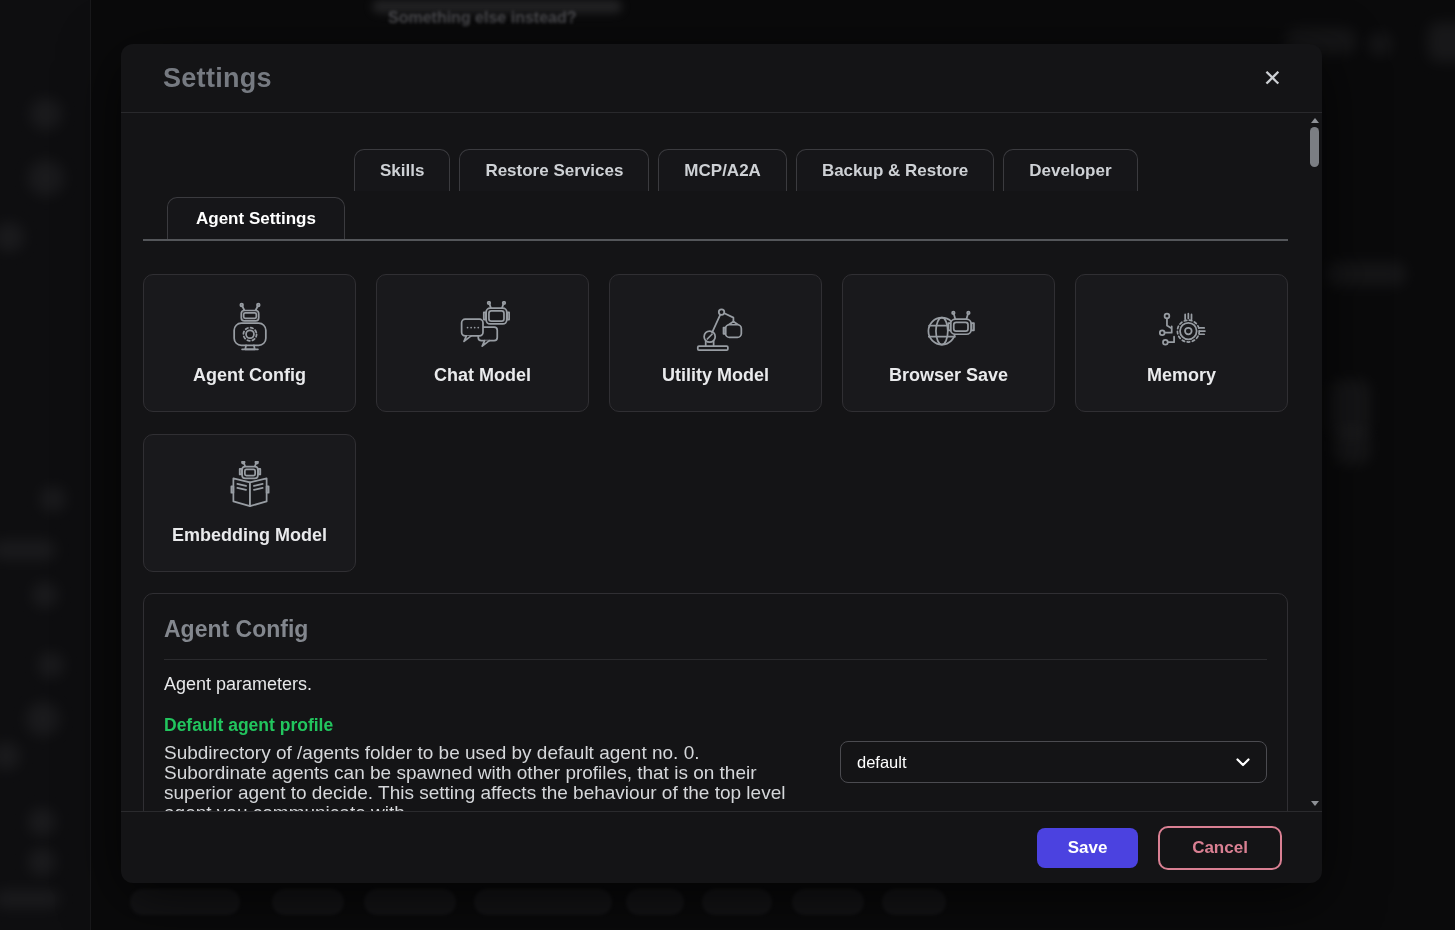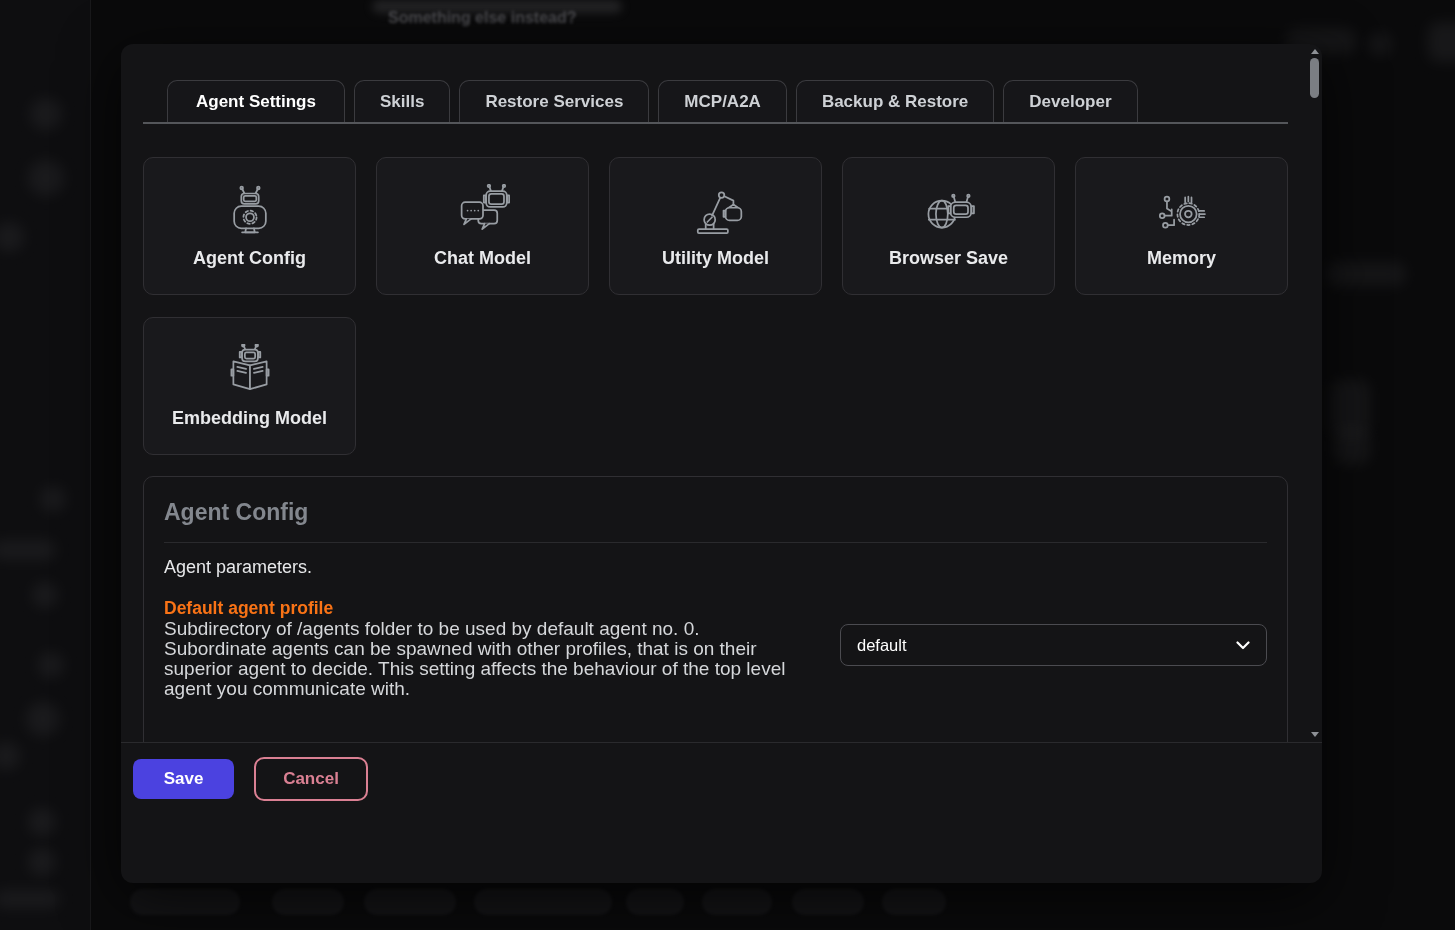--- a/index.html
+++ b/index.html
@@ -19,57 +19,57 @@
          border-radius:12px;box-shadow:0 14px 60px rgba(0,0,0,.7);}
   .modal-header{height:68px;display:flex;align-items:center;padding:0 34px 0 42px;border-bottom:1px solid #29292c;}
   .modal-title{font-size:27px;font-weight:bold;color:#767a81;letter-spacing:.3px;margin:0;}
   .close-btn{margin-left:auto;background:none;border:none;color:#cdd0d4;font-size:23px;line-height:1;padding:4px 6px;cursor:pointer;font-family:inherit;}
 
   .modal-content{position:relative;height:698px;padding:0 34px 0 22px;overflow:hidden;box-sizing:border-box;}
 
   .tabs{display:flex;gap:9px;margin:36px 0 0 24px;}
   .tab{height:42px;padding:3px 25px;background:#161619;border:1px solid #3b3b3f;border-bottom:none;
        border-radius:10px 10px 0 0;color:#ced1d5;font-size:17px;font-family:inherit;cursor:pointer;font-weight:bold;}
-  .tab.active{color:#ffffff;font-weight:bold;padding:0 28px;}
+  .tab.active{color:#ffffff;font-weight:bold;padding:0 28px;margin-top:48px;}
   .tabline{height:2px;background:#54565a;}
 
   .cards{display:grid;grid-template-columns:repeat(5,1fr);column-gap:20px;row-gap:22px;margin-top:33px;}
   .card{height:138px;background:#19191c;border:1px solid #302f33;border-radius:10px;display:flex;
         flex-direction:column;align-items:center;justify-content:center;gap:7px;cursor:pointer;box-sizing:border-box;}
   .card-label{font-size:18px;font-weight:bold;color:#e9eaec;}
 
   .ic *{stroke:#989da3;stroke-width:2.2;stroke-linecap:round;stroke-linejoin:round;fill:none;}
   .ic .fz{fill:#19191c;}
   .ic .dot{fill:#989da3;stroke:none;}
   .ic .dsh{stroke-dasharray:3.2 3.4;}
 
   .section{margin-top:21px;border:1px solid #302f33;border-radius:10px;padding:16px 20px;height:400px;
            box-sizing:border-box;background:#141416;}
   .section-title{font-size:23px;color:#83878e;margin:6px 0 16px 0;font-weight:bold;}
   .sec-div{height:1px;background:#2a2a2d;margin:0 0 14px 0;}
   .sec-sub{font-size:18px;color:#e7e8ea;margin:0 0 20px 0;}
   .field{display:flex;}
   .field-text{width:640px;}
-  .field-label{font-size:17.5px;font-weight:bold;color:#f97316;}
+  .field-label{font-size:17.5px;font-weight:bold;color:#22c55e;margin-bottom:7px;}
   .field-desc{font-size:19px;color:#d5d7da;line-height:20px;}
   .field-control{flex:1;margin-left:36px;padding-top:26px;}
   .select{height:42px;border:1px solid #4b4b50;border-radius:8px;display:flex;align-items:center;
           justify-content:space-between;padding:0 16px;color:#ffffff;font-size:16.5px;cursor:pointer;background:#141416;box-sizing:border-box;}
 
   .vscroll{position:absolute;right:1px;top:2px;bottom:2px;width:13px;display:flex;flex-direction:column;align-items:center;}
   .arr{width:0;height:0;border-left:4px solid transparent;border-right:4px solid transparent;cursor:pointer;}
   .arr.up{border-bottom:5px solid #8e9196;margin-top:3px;}
   .arr.down{border-top:5px solid #8e9196;margin-top:auto;margin-bottom:3px;}
   .thumb{width:9px;height:40px;background:#7b7e83;border-radius:5px;margin-top:4px;cursor:pointer;}
 
-  .modal-footer{height:71px;border-top:1px solid #2a2a2d;display:flex;align-items:center;
+  .modal-footer{height:71px;border-top:1px solid #2a2a2d;display:flex;align-items:center;justify-content:flex-end;
                 gap:20px;padding-right:40px;padding-left:12px;}
   .save-btn{width:101px;height:40px;background:#4b42e0;border:none;border-radius:8px;color:#fff;
             font-size:17px;font-weight:bold;cursor:pointer;font-family:inherit;}
-  .cancel-btn{width:114px;height:44px;background:transparent;border:2px solid #da8093;border-radius:10px;
+  .cancel-btn{width:124px;height:44px;background:transparent;border:2px solid #da8093;border-radius:10px;
               color:#da8093;font-size:17px;font-weight:bold;cursor:pointer;box-sizing:border-box;font-family:inherit;}
 </style>
 </head>
 <body>
 
 <div class="screen">
 
   <div class="bg-sidebar">
     <span class="blob" style="left:30px;top:98px;width:32px;height:32px;"></span>
     <span class="blob" style="left:28px;top:160px;width:36px;height:36px;"></span>
@@ -99,20 +99,24 @@
   <span class="chip" style="left:272px;width:72px;"></span>
   <span class="chip" style="left:364px;width:92px;"></span>
   <span class="chip" style="left:474px;width:138px;"></span>
   <span class="chip" style="left:626px;width:58px;"></span>
   <span class="chip" style="left:702px;width:70px;"></span>
   <span class="chip" style="left:792px;width:72px;"></span>
   <span class="chip" style="left:882px;width:64px;"></span>
 
   <div class="modal">
 
+    <div class="modal-header">
+      <h1 class="modal-title">Settings</h1>
+      <button class="close-btn">✕</button>
+    </div>
 
     <div class="modal-content">
 
       <div class="tabs">
         <button class="tab active">Agent Settings</button>
         <button class="tab">Skills</button>
         <button class="tab">Restore Services</button>
         <button class="tab">MCP/A2A</button>
         <button class="tab">Backup &amp; Restore</button>
         <button class="tab">Developer</button>

